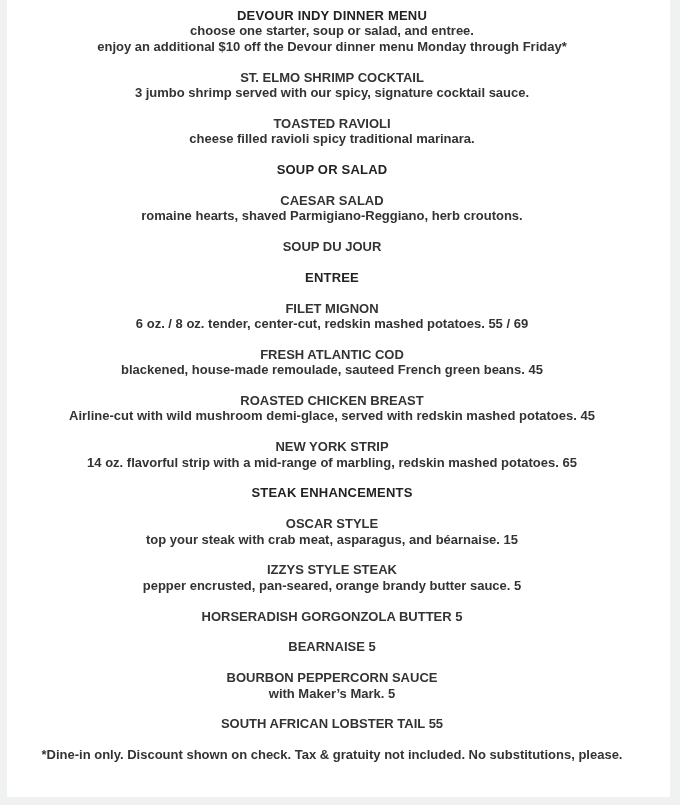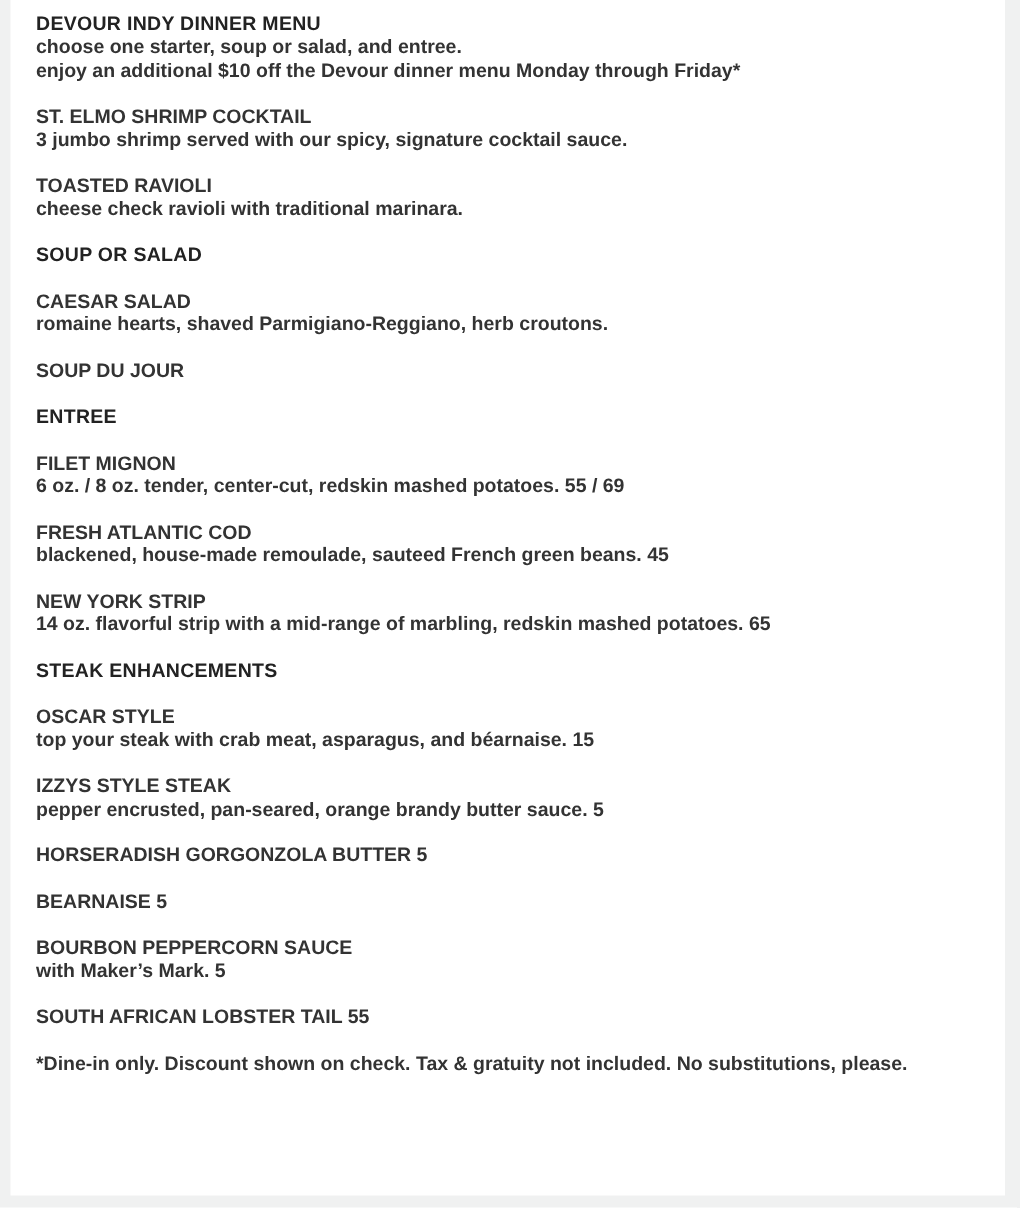--- a/index.html
+++ b/index.html
@@ -15,21 +15,21 @@
     margin-left: 7px;
     width: 663px;
     height: 797px;
     background: #ffffff;
     padding: 8px 30px 0 17px;
     overflow: hidden;
     color: #333333;
     font-size: 13px;
     line-height: 15.4px;
   }
-  .para { margin: 0 0 15.4px 0; }
+  .para { margin: 0 0 15.4px 0; text-align: center; }
   .menu-title, .section-heading {
     font-weight: bold;
     color: #222222;
     letter-spacing: 0.2px;
   }
   .item-name, .item-desc, .intro-line, .footnote { font-weight: bold; }
 </style>
 </head>
 <body>
 
@@ -42,21 +42,21 @@
   </div>
 
 
   <div class="para">
     <div class="item-name">ST. ELMO SHRIMP COCKTAIL</div>
     <div class="item-desc">3 jumbo shrimp served with our spicy, signature cocktail sauce.</div>
   </div>
 
   <div class="para">
     <div class="item-name">TOASTED RAVIOLI</div>
-    <div class="item-desc">cheese check ravioli with traditional marinara.</div>
+    <div class="item-desc">cheese filled ravioli spicy traditional marinara.</div>
   </div>
 
   <div class="para section-heading">SOUP OR SALAD</div>
 
   <div class="para">
     <div class="item-name">CAESAR SALAD</div>
     <div class="item-desc">romaine hearts, shaved Parmigiano-Reggiano, herb croutons.</div>
   </div>
 
   <div class="para">
@@ -68,20 +68,24 @@
   <div class="para">
     <div class="item-name">FILET MIGNON</div>
     <div class="item-desc">6 oz. / 8 oz. tender, center-cut, redskin mashed potatoes. 55 / 69</div>
   </div>
 
   <div class="para">
     <div class="item-name">FRESH ATLANTIC COD</div>
     <div class="item-desc">blackened, house-made remoulade, sauteed French green beans. 45</div>
   </div>
 
+  <div class="para">
+    <div class="item-name">ROASTED CHICKEN BREAST</div>
+    <div class="item-desc">Airline-cut with wild mushroom demi-glace, served with redskin mashed potatoes. 45</div>
+  </div>
 
   <div class="para">
     <div class="item-name">NEW YORK STRIP</div>
     <div class="item-desc">14 oz. flavorful strip with a mid-range of marbling, redskin mashed potatoes. 65</div>
   </div>
 
   <div class="para section-heading">STEAK ENHANCEMENTS</div>
 
   <div class="para">
     <div class="item-name">OSCAR STYLE</div>

